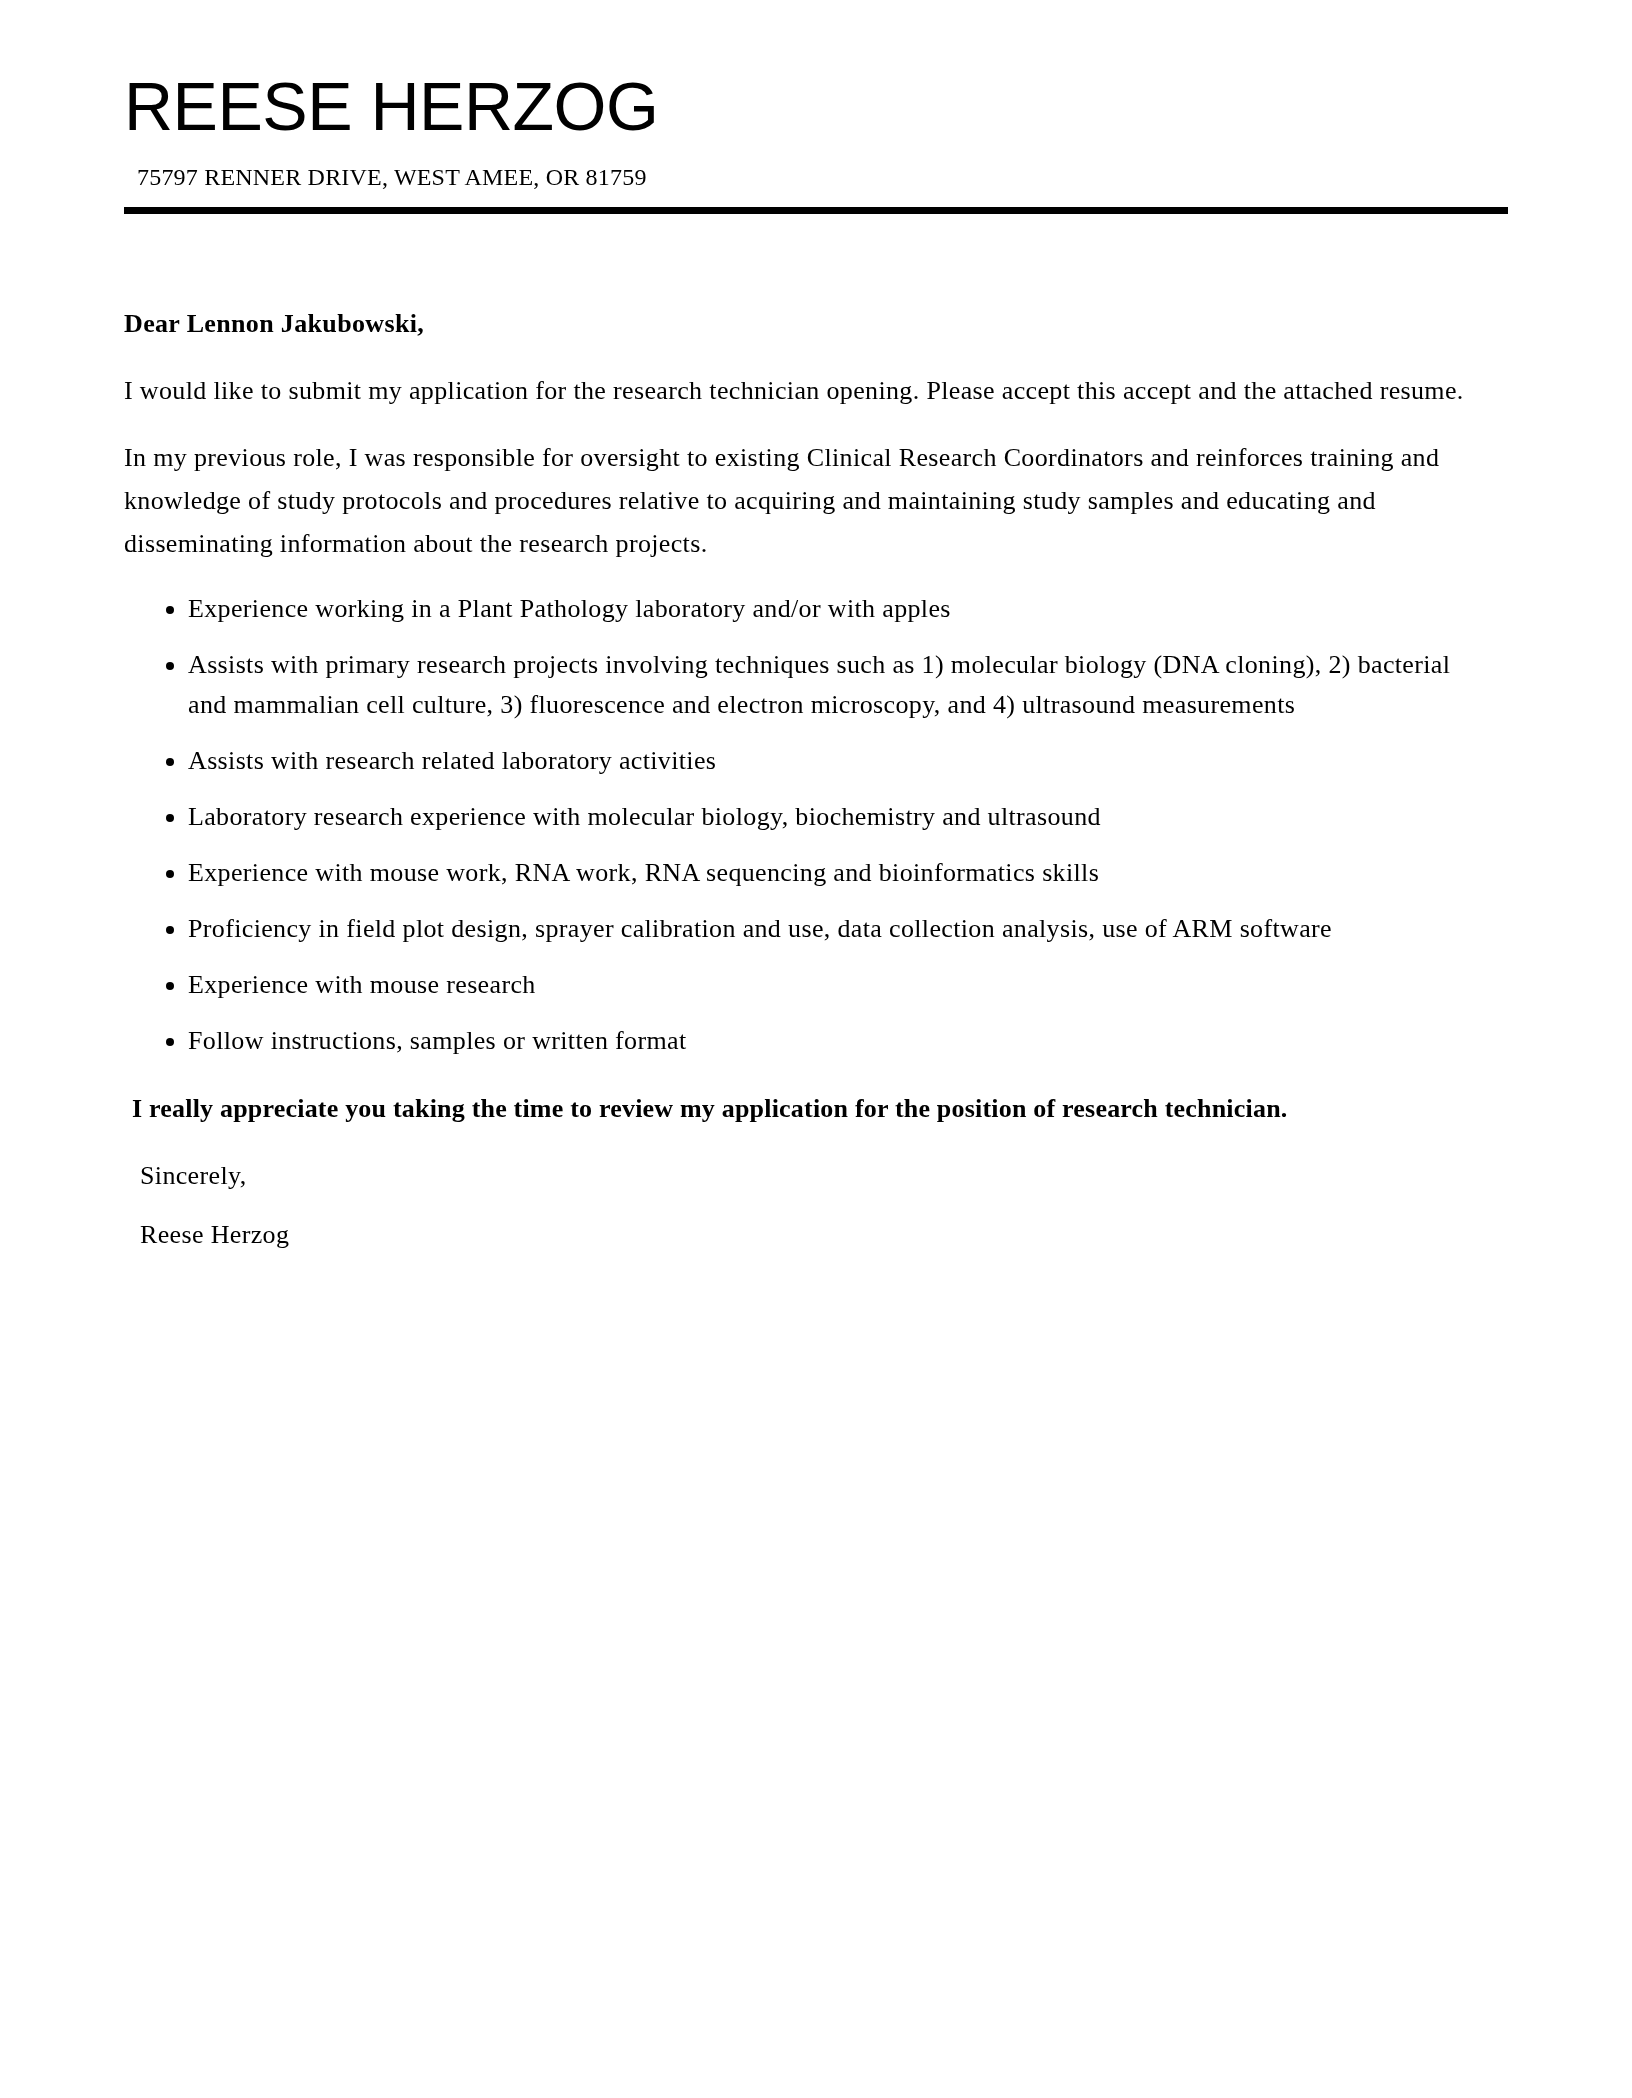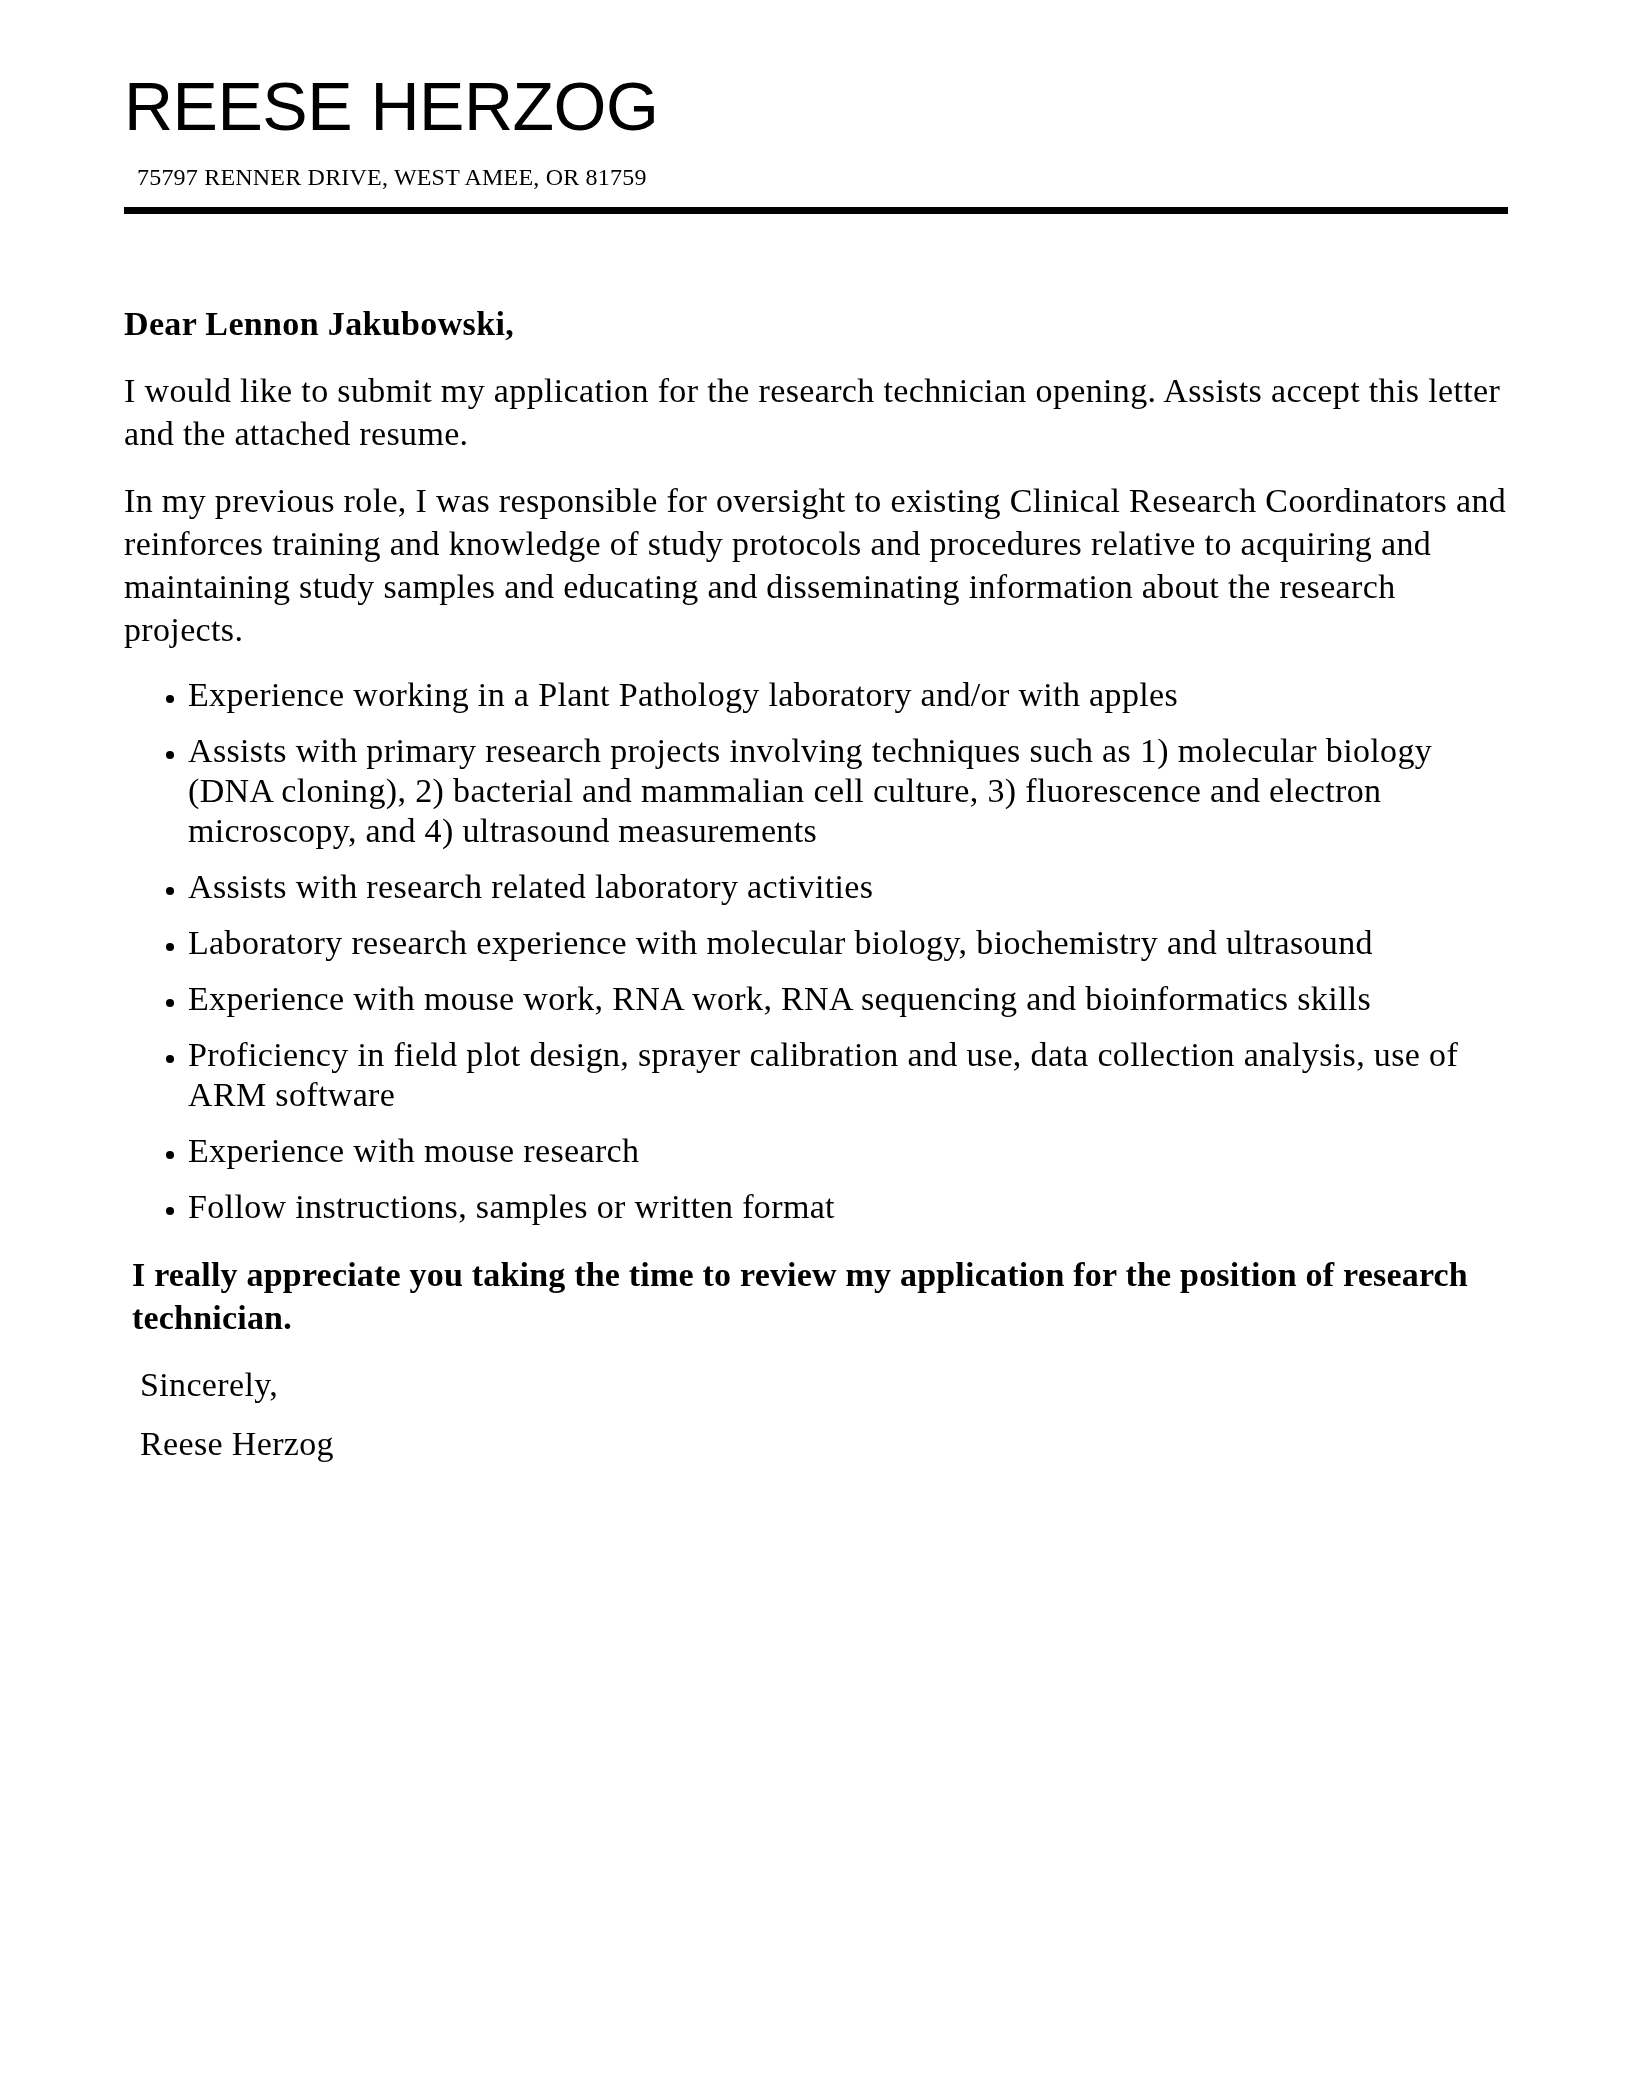--- a/index.html
+++ b/index.html
@@ -11,41 +11,41 @@
     font-size: 68px; line-height: 76px; letter-spacing: -0.5px; white-space: nowrap;
   }
   .address {
     position: absolute; left: 0; top: 150px; margin: 13px;
     font-family: "Liberation Serif", serif; font-size: 24px; line-height: 28px;
     letter-spacing: 0.2px; white-space: nowrap;
   }
   .rule { position: absolute; left: 0; top: 207px; width: 1384px; height: 7px; background: #000; }
   .body-text {
     position: absolute; left: 0; top: 302px; width: 1384px;
-    font-family: "Liberation Serif", serif; font-size: 34px; line-height: 43px; letter-spacing: 0.35px;
+    font-family: "Liberation Serif", serif; font-size: 26px; line-height: 43px; letter-spacing: 0.35px;
   }
   .salutation { font-weight: 700; margin: 0 0 24px 0; line-height: 43px; }
   .para { margin: 0 0 24px 0; }
   .list { margin: 0 0 26px 0; padding: 0 0 0 48px; line-height: 40px; }
   .list li { margin: 16px; padding-left: 0; }
   .list li::marker { font-size: 26px; }
   .closing { font-weight: 700; margin: 0 0 24px 8px; letter-spacing: 0.2px; }
   .signoff { margin: 16px; }
 </style>
 </head>
 <body>
 
 <div class="page">
   <h1 class="name">REESE HERZOG</h1>
   <div class="address">75797 RENNER DRIVE, WEST AMEE, OR 81759</div>
   <div class="rule"></div>
 
   <div class="body-text">
     <p class="salutation">Dear Lennon Jakubowski,</p>
-    <p class="para">I would like to submit my application for the research technician opening. Assists accept this letter and the attached resume.</p>
+    <p class="para">I would like to submit my application for the research technician opening. Please accept this accept and the attached resume.</p>
     <p class="para">In my previous role, I was responsible for oversight to existing Clinical Research Coordinators and reinforces training and knowledge of study protocols and procedures relative to acquiring and maintaining study samples and educating and disseminating information about the research projects.</p>
     <ul class="list">
       <li>Experience working in a Plant Pathology laboratory and/or with apples</li>
       <li>Assists with primary research projects involving techniques such as 1) molecular biology (DNA cloning), 2) bacterial and mammalian cell culture, 3) fluorescence and electron microscopy, and 4) ultrasound measurements</li>
       <li>Assists with research related laboratory activities</li>
       <li>Laboratory research experience with molecular biology, biochemistry and ultrasound</li>
       <li>Experience with mouse work, RNA work, RNA sequencing and bioinformatics skills</li>
       <li>Proficiency in field plot design, sprayer calibration and use, data collection analysis, use of ARM software</li>
       <li>Experience with mouse research</li>
       <li>Follow instructions, samples or written format</li>

